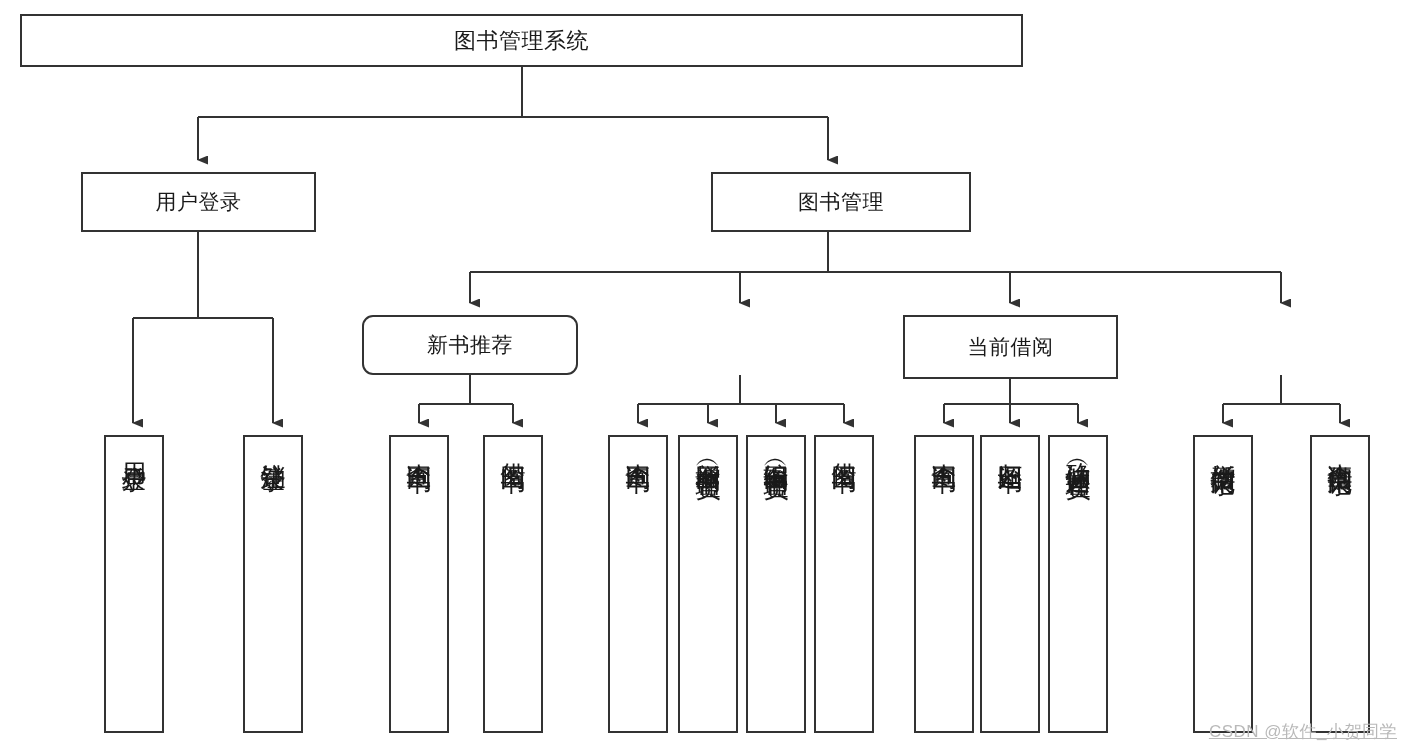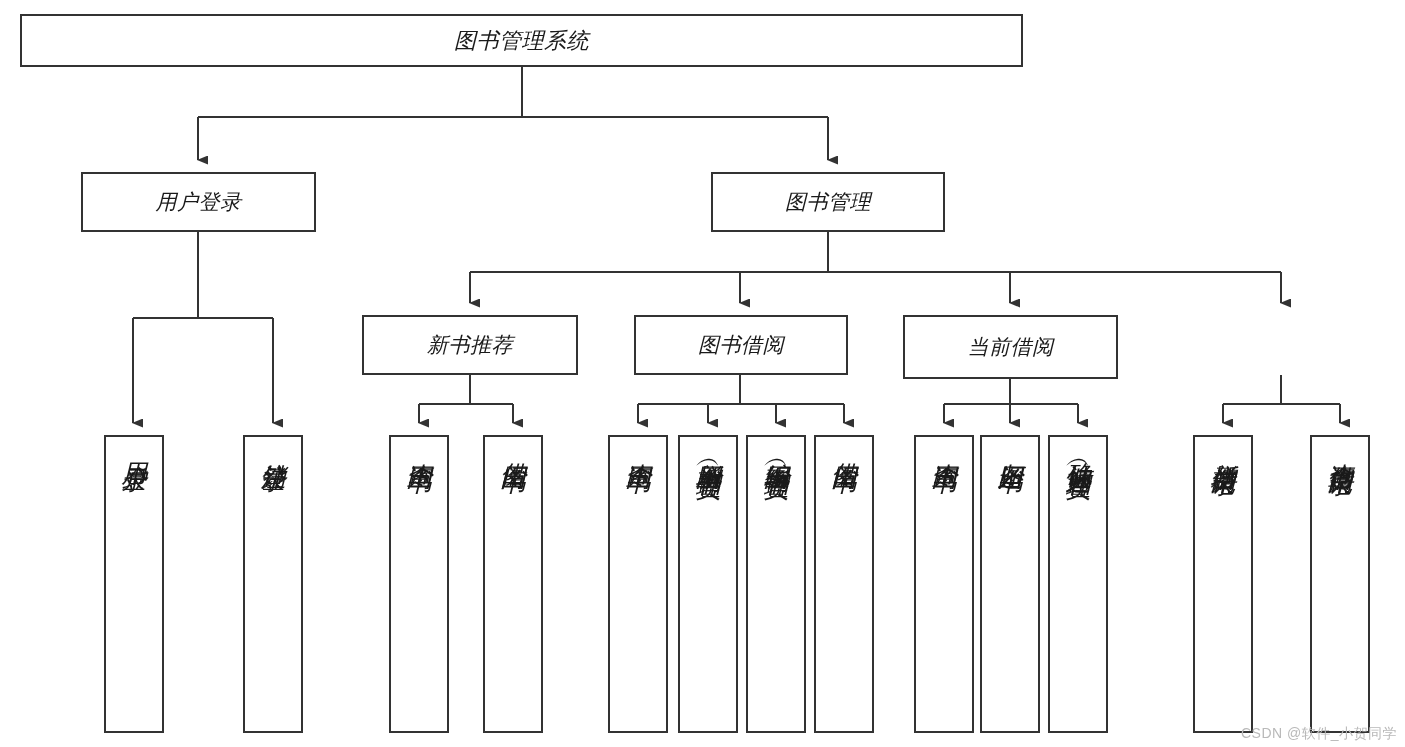--- a/index.html
+++ b/index.html
@@ -15,21 +15,20 @@
     background:#ffffff;
     border:2px solid #333333;
     display:flex;align-items:center;justify-content:center;
     color:#1a1a1a;
   }
   .node .lbl{
     display:block;
     text-align:right;
     white-space:pre;
     line-height:1.18;
-    font-style:italic;
   }
   
   .node.h .lbl{
     font-size:21px;
     letter-spacing:0.5px;
   }
   .node.root .lbl{font-size:22px;}
   
   .node.v{
     align-items:flex-start;
@@ -40,25 +39,26 @@
     text-orientation:upright;
     font-size:25px;
     line-height:1.0;
     letter-spacing:2px;
     white-space:normal;
     margin:0 auto;
   }
   .watermark{
     position:absolute;
     right:8px;bottom:4px;
-    font-size:14px;
+    font-size:17px;
     color:#b9b9b9;
     letter-spacing:0.5px;
     white-space:nowrap;
     pointer-events:none;
+    text-decoration:underline;
   }
 </style>
 </head>
 <body>
 
 <div id="canvas">
 
   <svg id="wires" viewBox="0 0 1405 747" xmlns="http://www.w3.org/2000/svg">
     <defs>
       <marker id="arw" markerWidth="9" markerHeight="11" refX="4.5" refY="10" orient="auto" markerUnits="userSpaceOnUse">
@@ -110,29 +110,26 @@
     </g>
   </svg>
 
   <div class="node h root" style="left:20px;top:14px;width:1003px;height:53px;">
     <span class="lbl">图书管理系统</span>
   </div>
 
   <div class="node h" style="left:81px;top:172px;width:235px;height:60px;">
     <span class="lbl">用户登录</span>
   </div>
-  <div class="node h" style="left:711px;top:172px;width:234px;height:60px;">
+  <div class="node h" style="left:711px;top:172px;width:260px;height:60px;">
     <span class="lbl">图书管理</span>
   </div>
 
-  <div class="node h" style="left:362px;top:315px;width:216px;height:60px;">
+  <div class="node h" style="left:362px;top:315px;width:216px;height:60px;border-radius:11px;">
     <span class="lbl">新书推荐</span>
-  </div>
-  <div class="node h" style="left:634px;top:315px;width:214px;height:60px;">
-    <span class="lbl">图书借阅</span>
   </div>
   <div class="node h" style="left:903px;top:315px;width:215px;height:64px;">
     <span class="lbl">当前借阅</span>
   </div>
 
   <div class="node v" style="left:104px;top:435px;width:60px;height:298px;">
     <span class="lbl">用户登录</span>
   </div>
   <div class="node v" style="left:243px;top:435px;width:60px;height:298px;">
     <span class="lbl">注销登录</span>

